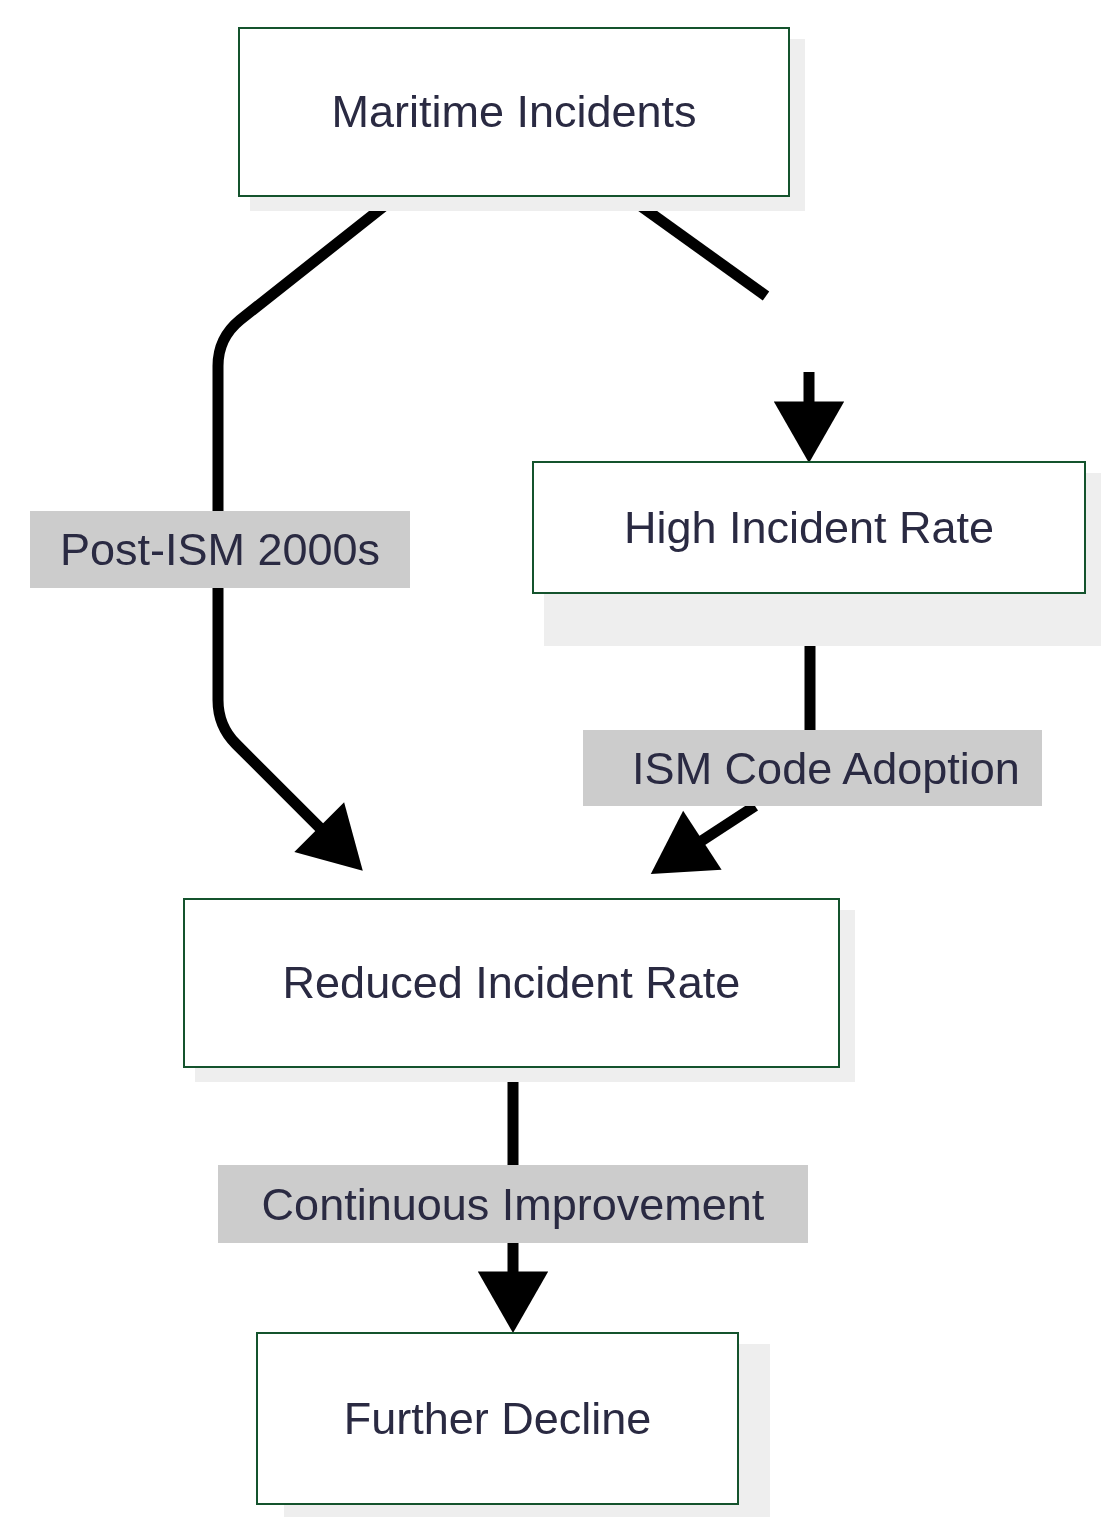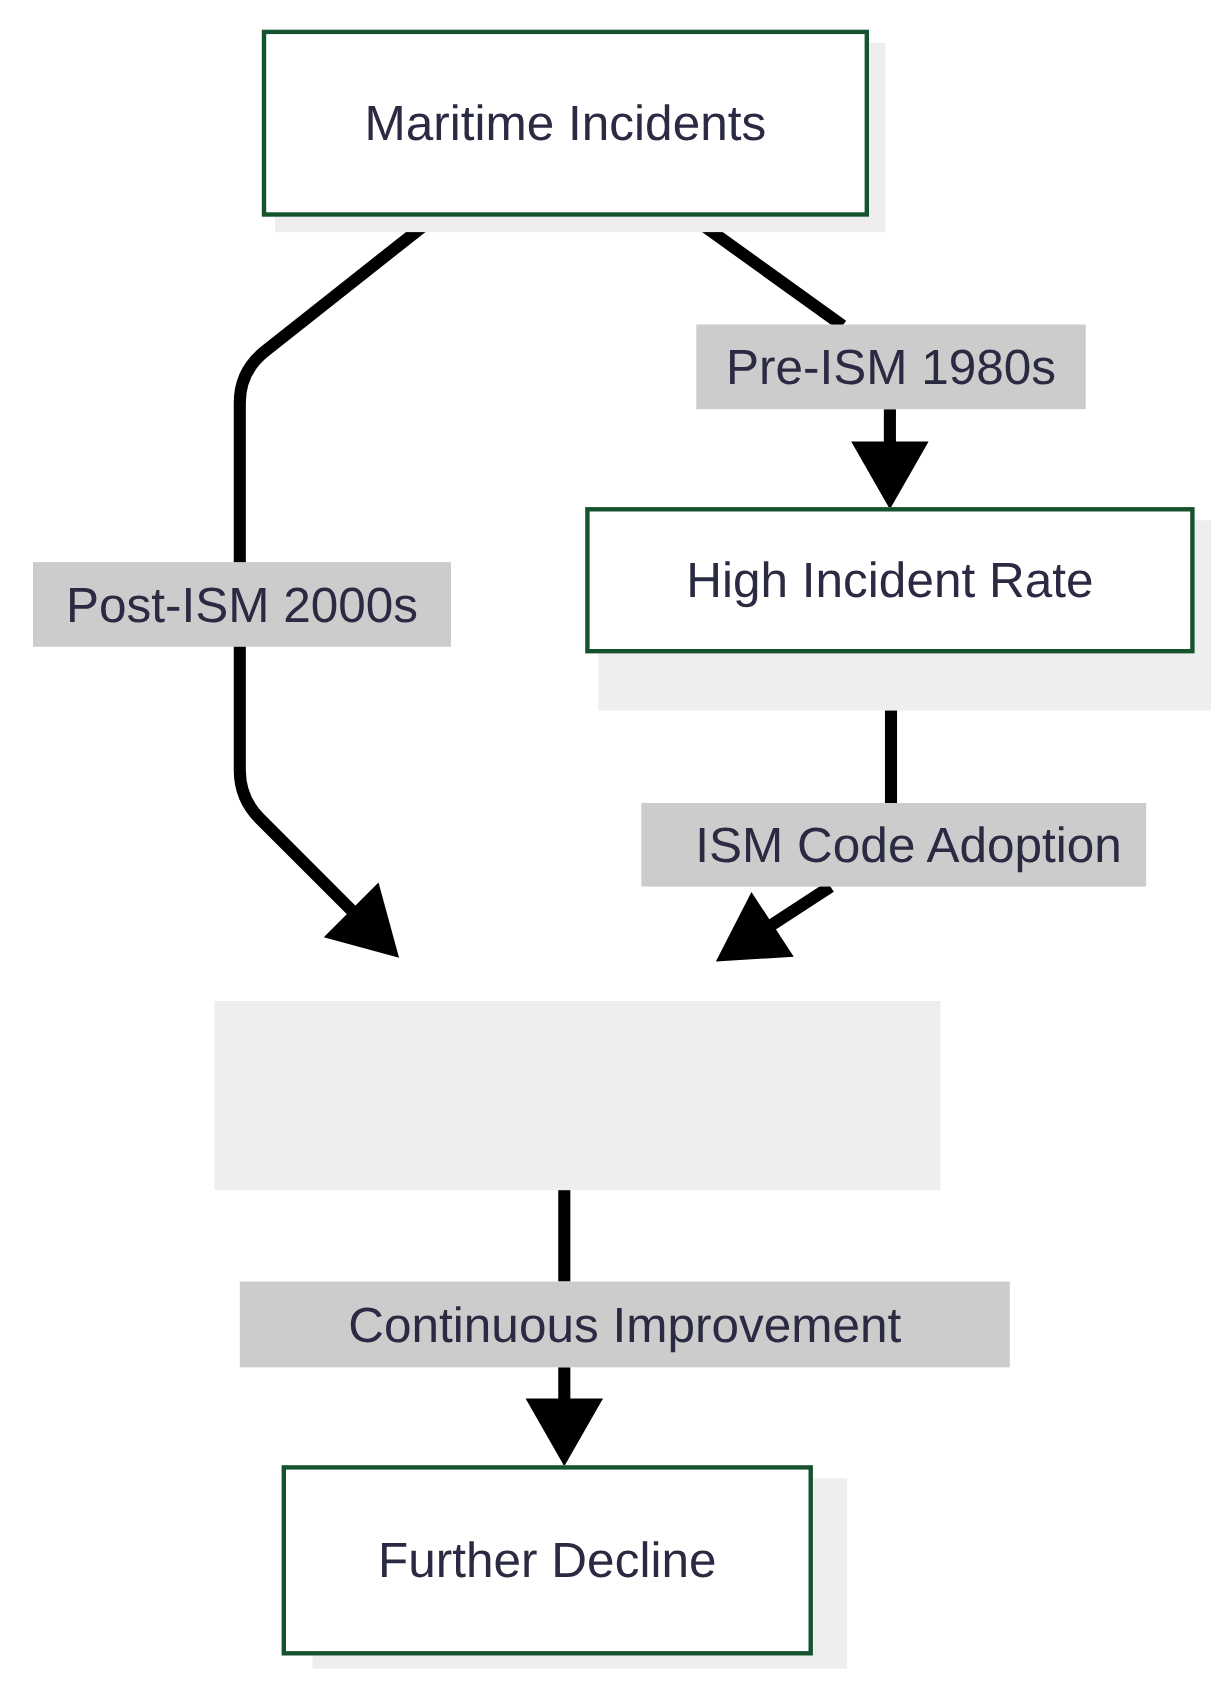--- a/index.html
+++ b/index.html
@@ -21,21 +21,21 @@
     position: absolute;
     left: 0;
     top: 0;
     width: 1119px;
     height: 1536px;
   }
   .node {
     position: absolute;
     box-sizing: border-box;
     background: #ffffff;
-    border: 4px solid #14532d;
+    border: 2px solid #14532d;
     display: flex;
     align-items: center;
     justify-content: center;
     z-index: 3;
   }
   .node-shadow {
     position: absolute;
     background: #eeeeee;
     z-index: 1;
   }
@@ -96,26 +96,28 @@
   <div class="node-shadow" style="left:284px; top:1344px; width:486px; height:173px;"></div>
 
   <div class="node" style="left:238px; top:27px; width:552px; height:170px;">
     <span class="node-label">Maritime Incidents</span>
   </div>
 
   <div class="node" style="left:532px; top:461px; width:554px; height:133px;">
     <span class="node-label">High Incident Rate</span>
   </div>
 
+  <div class="node" style="left:183px; top:898px; width:657px; height:170px;">
+    <span class="node-label">Reduced Incident Rate</span>
+  </div>
 
   <div class="node" style="left:256px; top:1332px; width:483px; height:173px;">
     <span class="node-label">Further Decline</span>
   </div>
 
-  <div class="edge-label" style="left:633px; top:295px; width:354px; height:77px;">Pre-ISM 1980s</div>
 
   <div class="edge-label" style="left:30px; top:511px; width:380px; height:77px;">Post-ISM 2000s</div>
 
   <div class="edge-label" style="left:583px; top:730px; width:459px; height:76px;padding-left:31px;">ISM Code Adoption</div>
 
-  <div class="edge-label" style="left:218px; top:1165px; width:700px; height:78px;text-align:center;">Continuous Improvement</div>
+  <div class="edge-label" style="left:218px; top:1165px; width:590px; height:78px;text-align:center;">Continuous Improvement</div>
 
 </div>
 
 </body></html>

